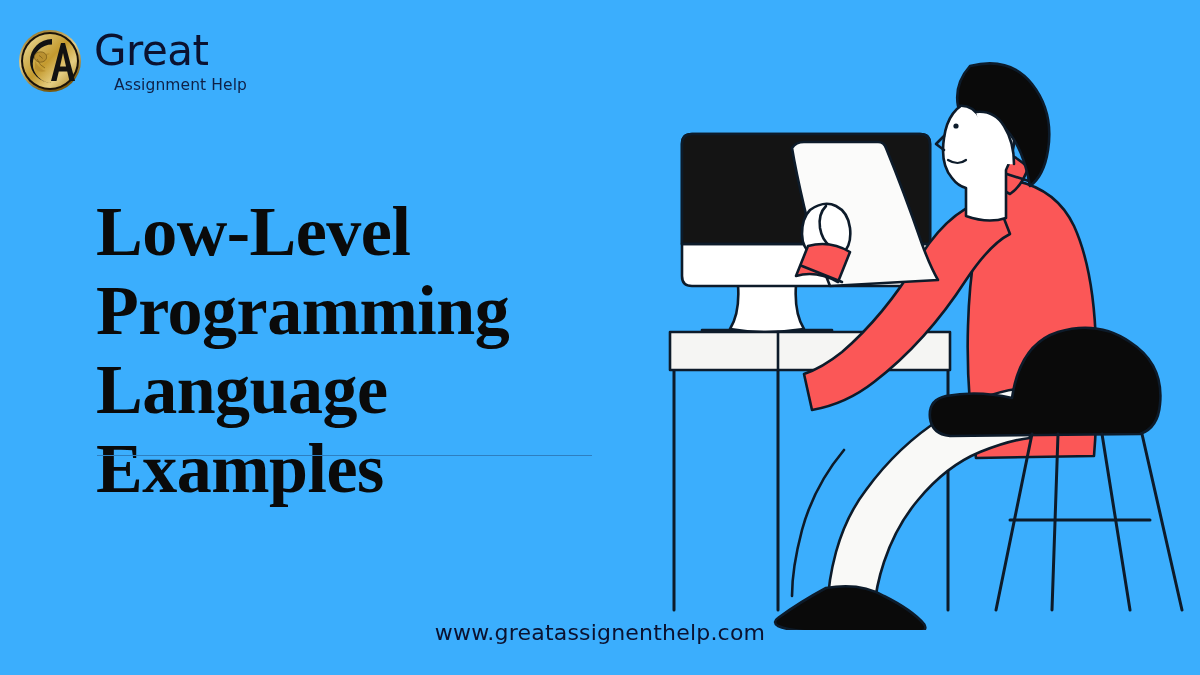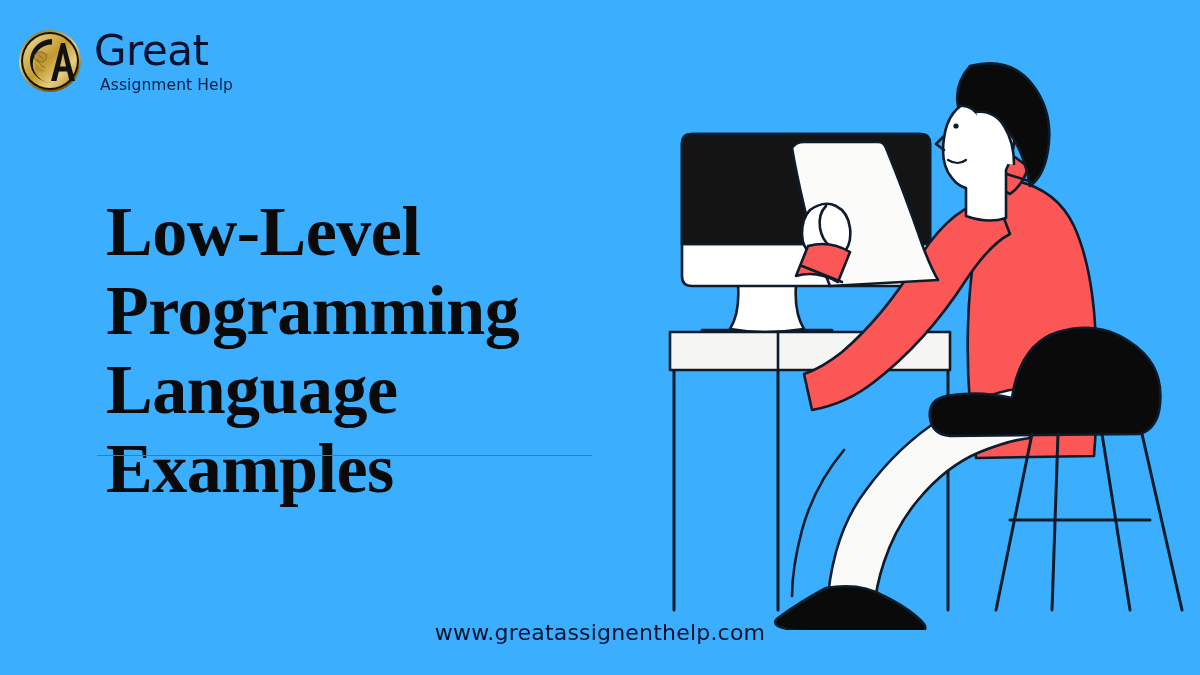--- a/index.html
+++ b/index.html
@@ -47,27 +47,27 @@
     letter-spacing: -0.5px;
     line-height: 1.0;
   }
   #brand-tagline {
     font-family: "DejaVu Sans", sans-serif;
     font-size: 15.5px;
     font-weight: 400;
     color: #0F2046;
     letter-spacing: 0.1px;
     margin-top: 6px;
-    margin-left: 6px;
+    margin-left: 20px;
   }
 
   
   #headline {
     position: absolute;
-    left: 106px;
+    left: 96px;
     top: 192px;
     width: 520px;
     font-family: "Liberation Serif", serif;
     font-weight: 700;
     font-size: 70px;
     line-height: 1.13;
     color: #0A0A0A;
     letter-spacing: -0.5px;
     word-break: break-word;
   }

